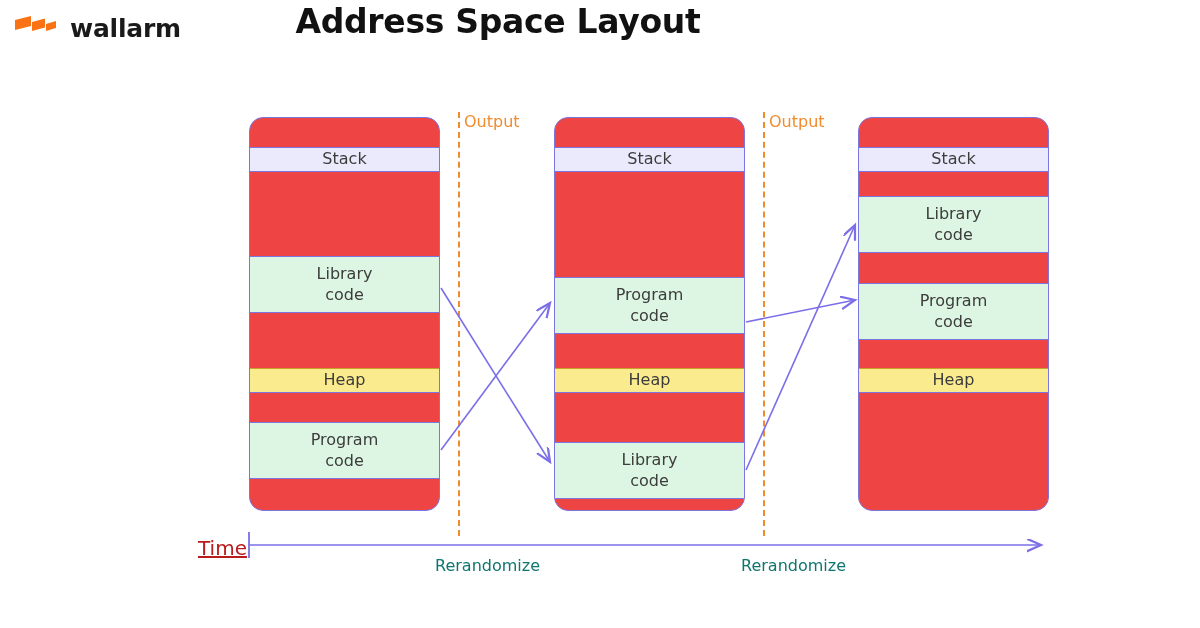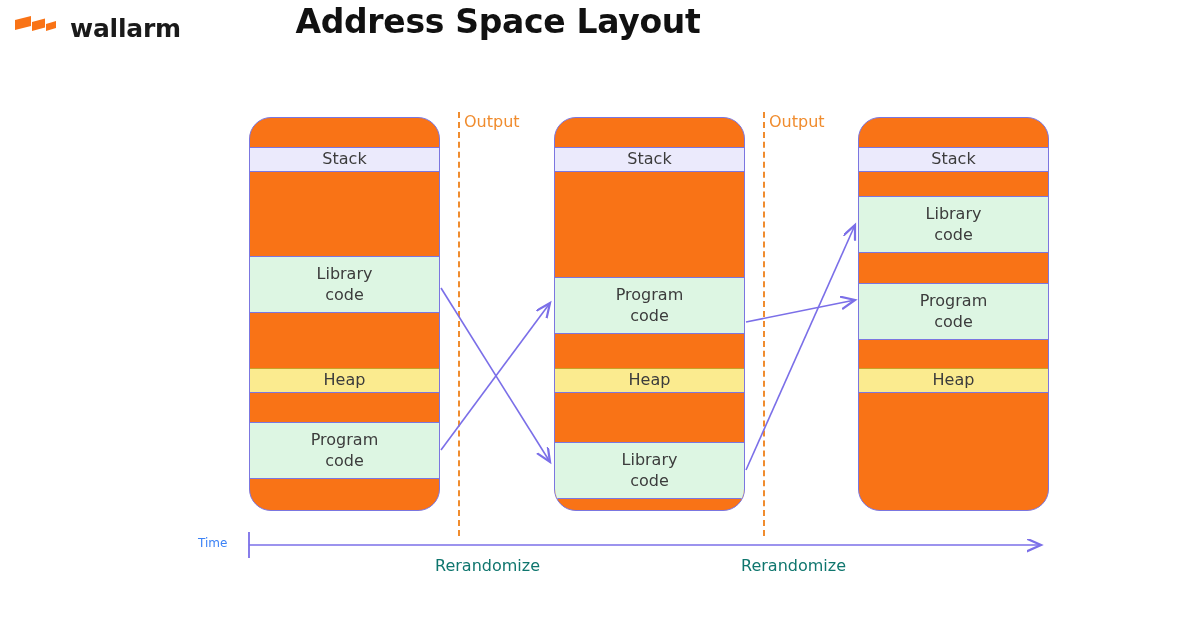--- a/index.html
+++ b/index.html
@@ -54,22 +54,22 @@
     top: 0;
     width: 976px;
     height: 628px;
     margin-left: 48px;
   }
 
   .mem-column {
     position: absolute;
     box-sizing: border-box;
     border: 1.6px solid #7b76e0;
-    border-radius: 22px;
-    background: #f97316;
+    border-radius: 14px;
+    background: #ef4444;
     overflow: hidden;
     text-decoration: underline;
   }
   .mem-band {
     position: absolute;
     left: 0;
     right: 0;
     box-sizing: border-box;
     display: flex;
     flex-direction: column;
@@ -99,23 +99,24 @@
   .rerandomize-label {
     position: absolute;
     font-size: 16px;
     color: #0f766e;
     white-space: nowrap;
   }
 
   
   #time-label {
     position: absolute;
-    font-size: 12px;
-    color: #3b82f6;
+    font-size: 20px;
+    color: #b91c1c;
     white-space: nowrap;
+    text-decoration: underline;
   }
 
   svg.overlay {
     position: absolute;
     left: 0;
     top: 0;
     width: 1200px;
     height: 628px;
     overflow: visible;
     pointer-events: none;

